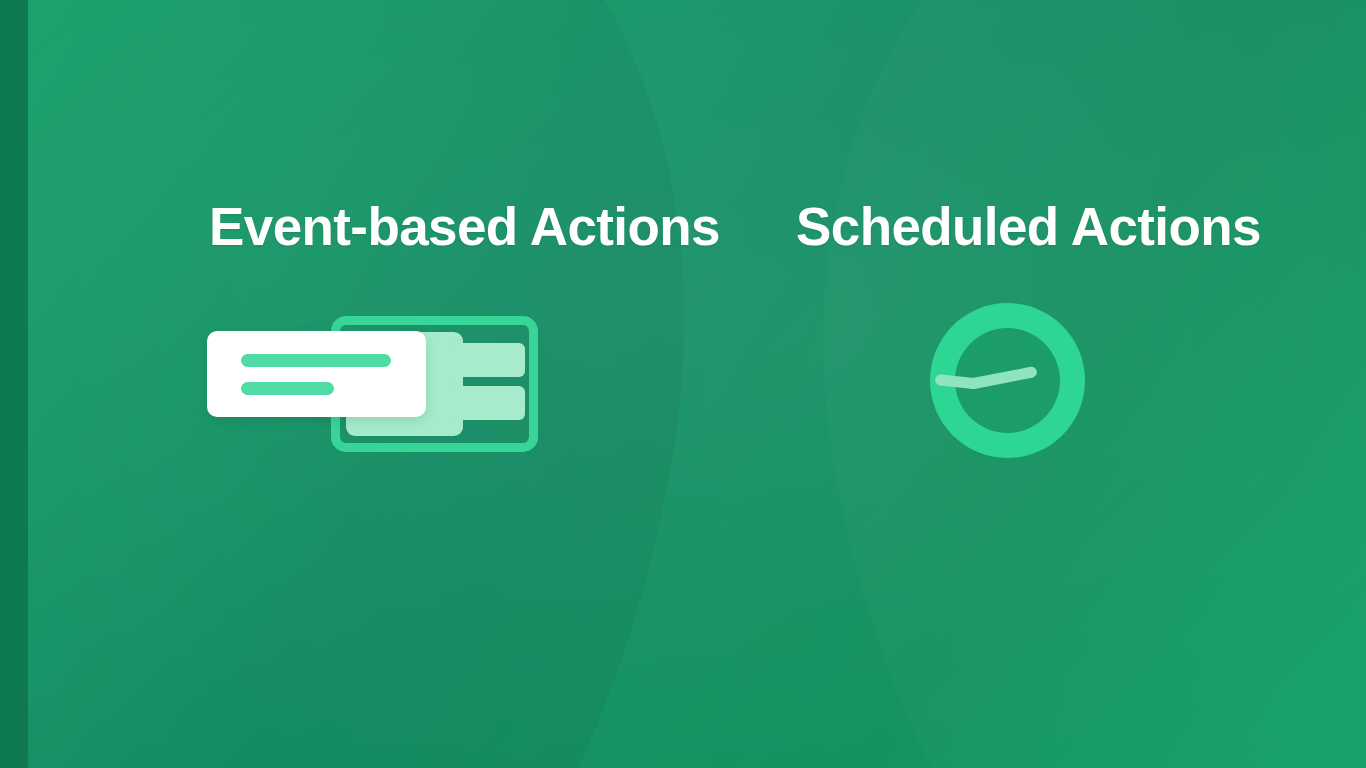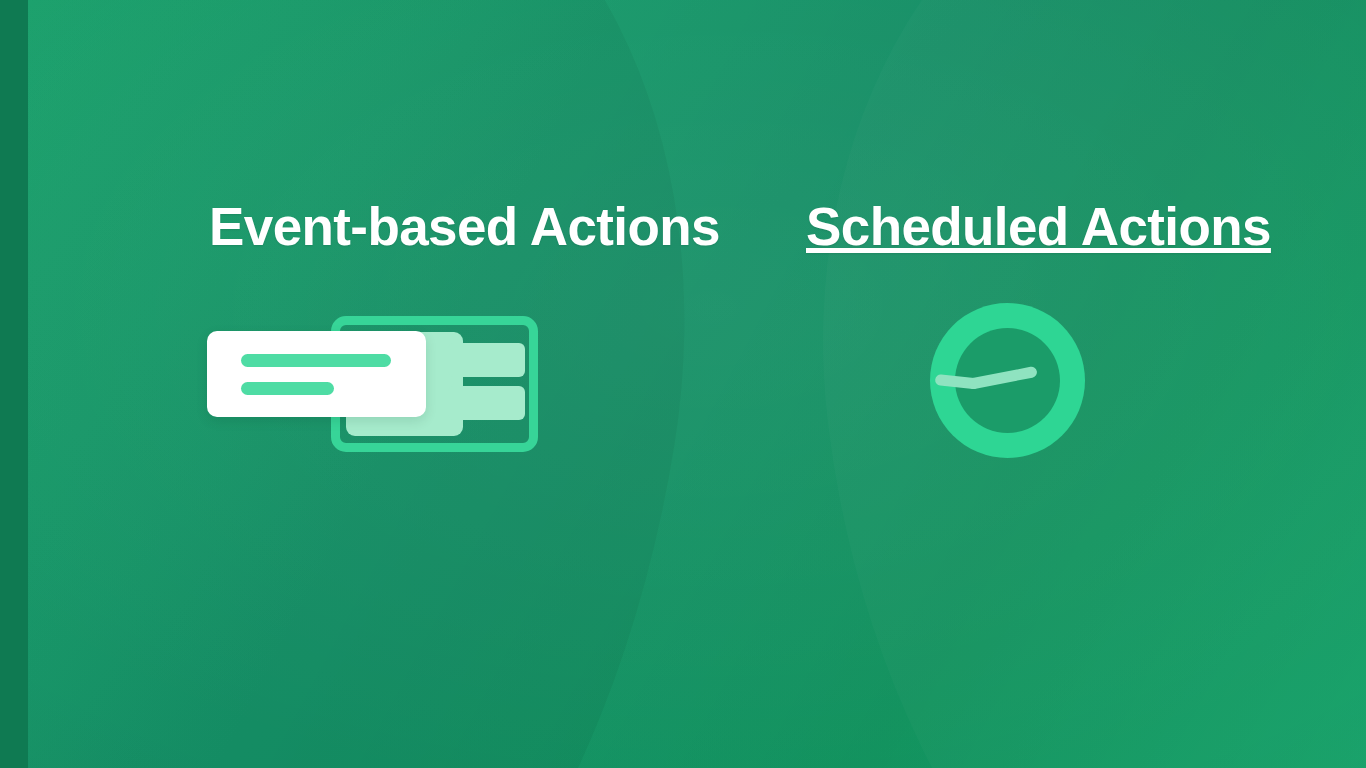--- a/index.html
+++ b/index.html
@@ -82,21 +82,21 @@
     top: 200px;
     font-size: 53px;
     font-weight: bold;
     letter-spacing: -0.6px;
     color: #ffffff;
     white-space: nowrap;
     text-shadow: 0 1px 2px rgba(0,0,0,0.10);
     line-height: 1;
   }
   #heading-event { left: 181px; }
-  #heading-sched { left: 78px; text-decoration: underline; }
+  #heading-sched { left: 68px; }
 
   
   #icon-event {
     position: absolute;
     left: 178px;
     top: 312px;
     width: 340px;
     height: 148px;
   }
   

